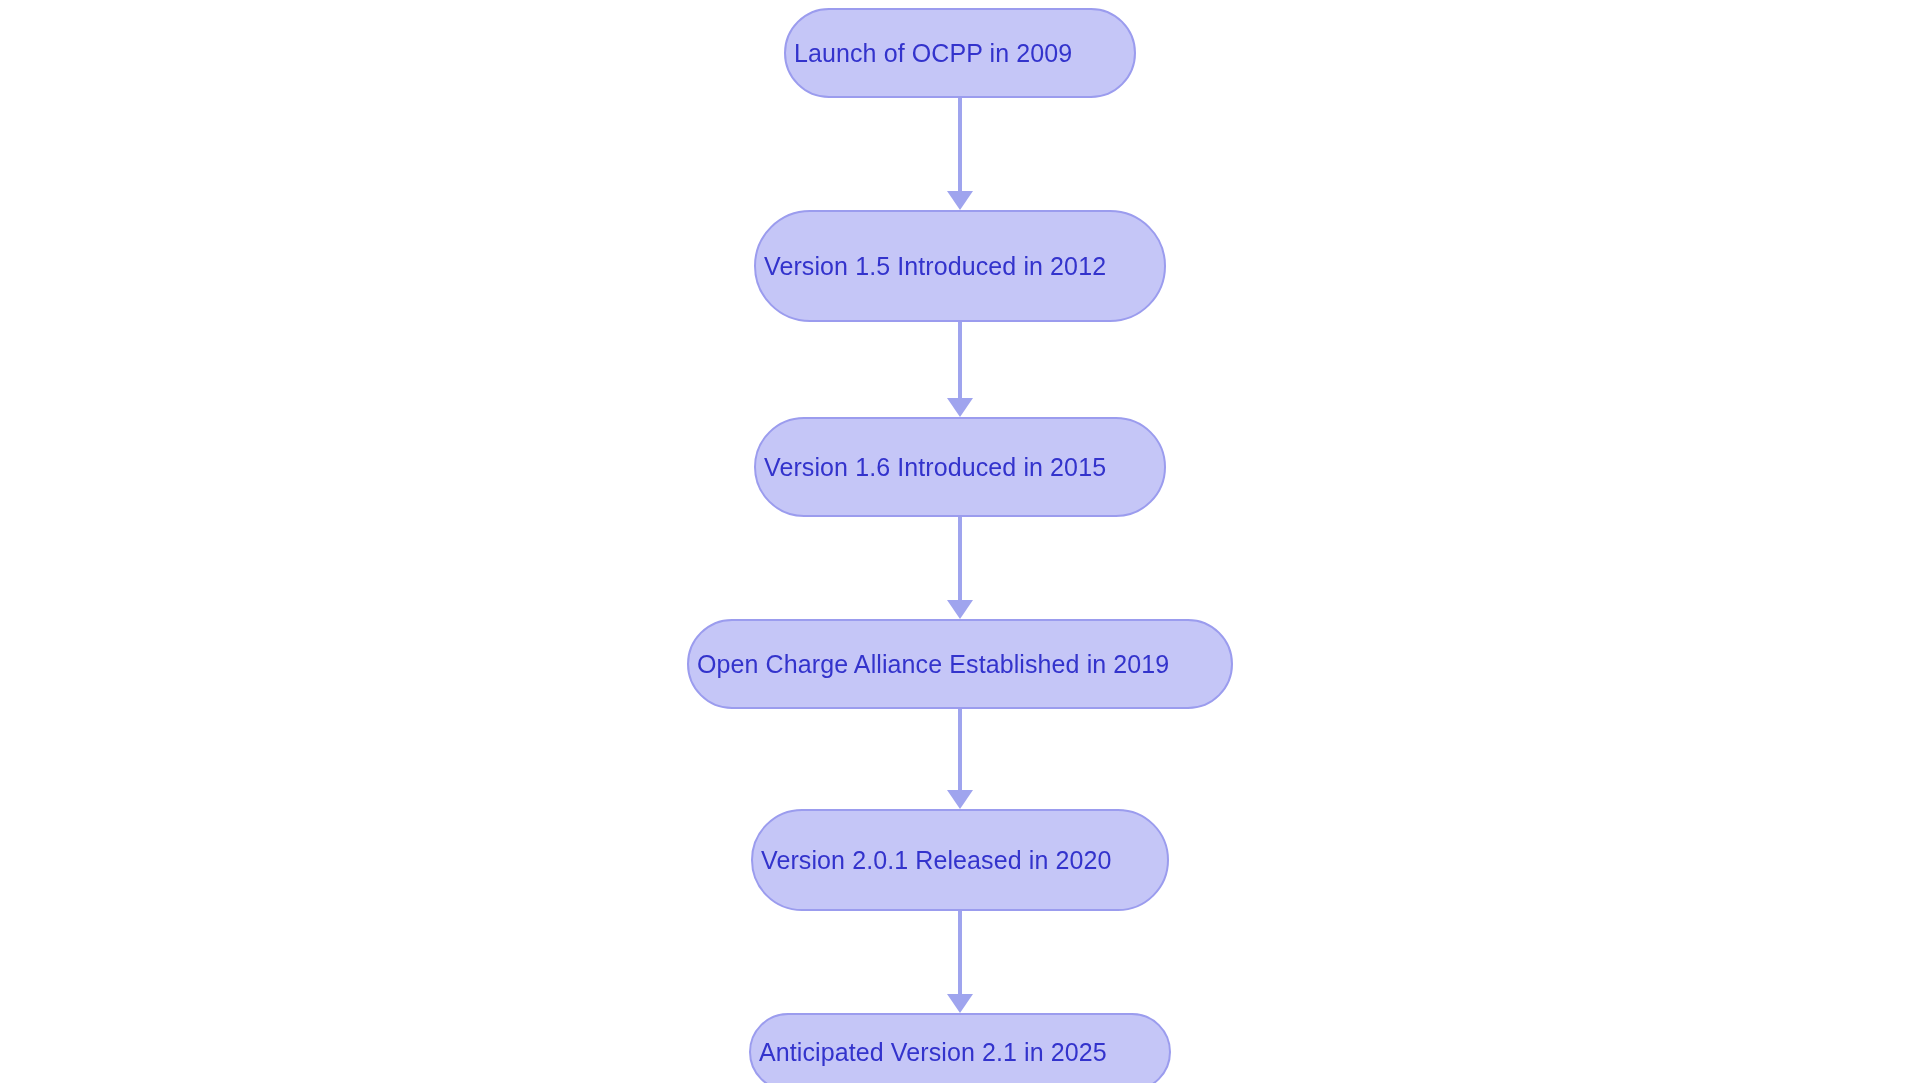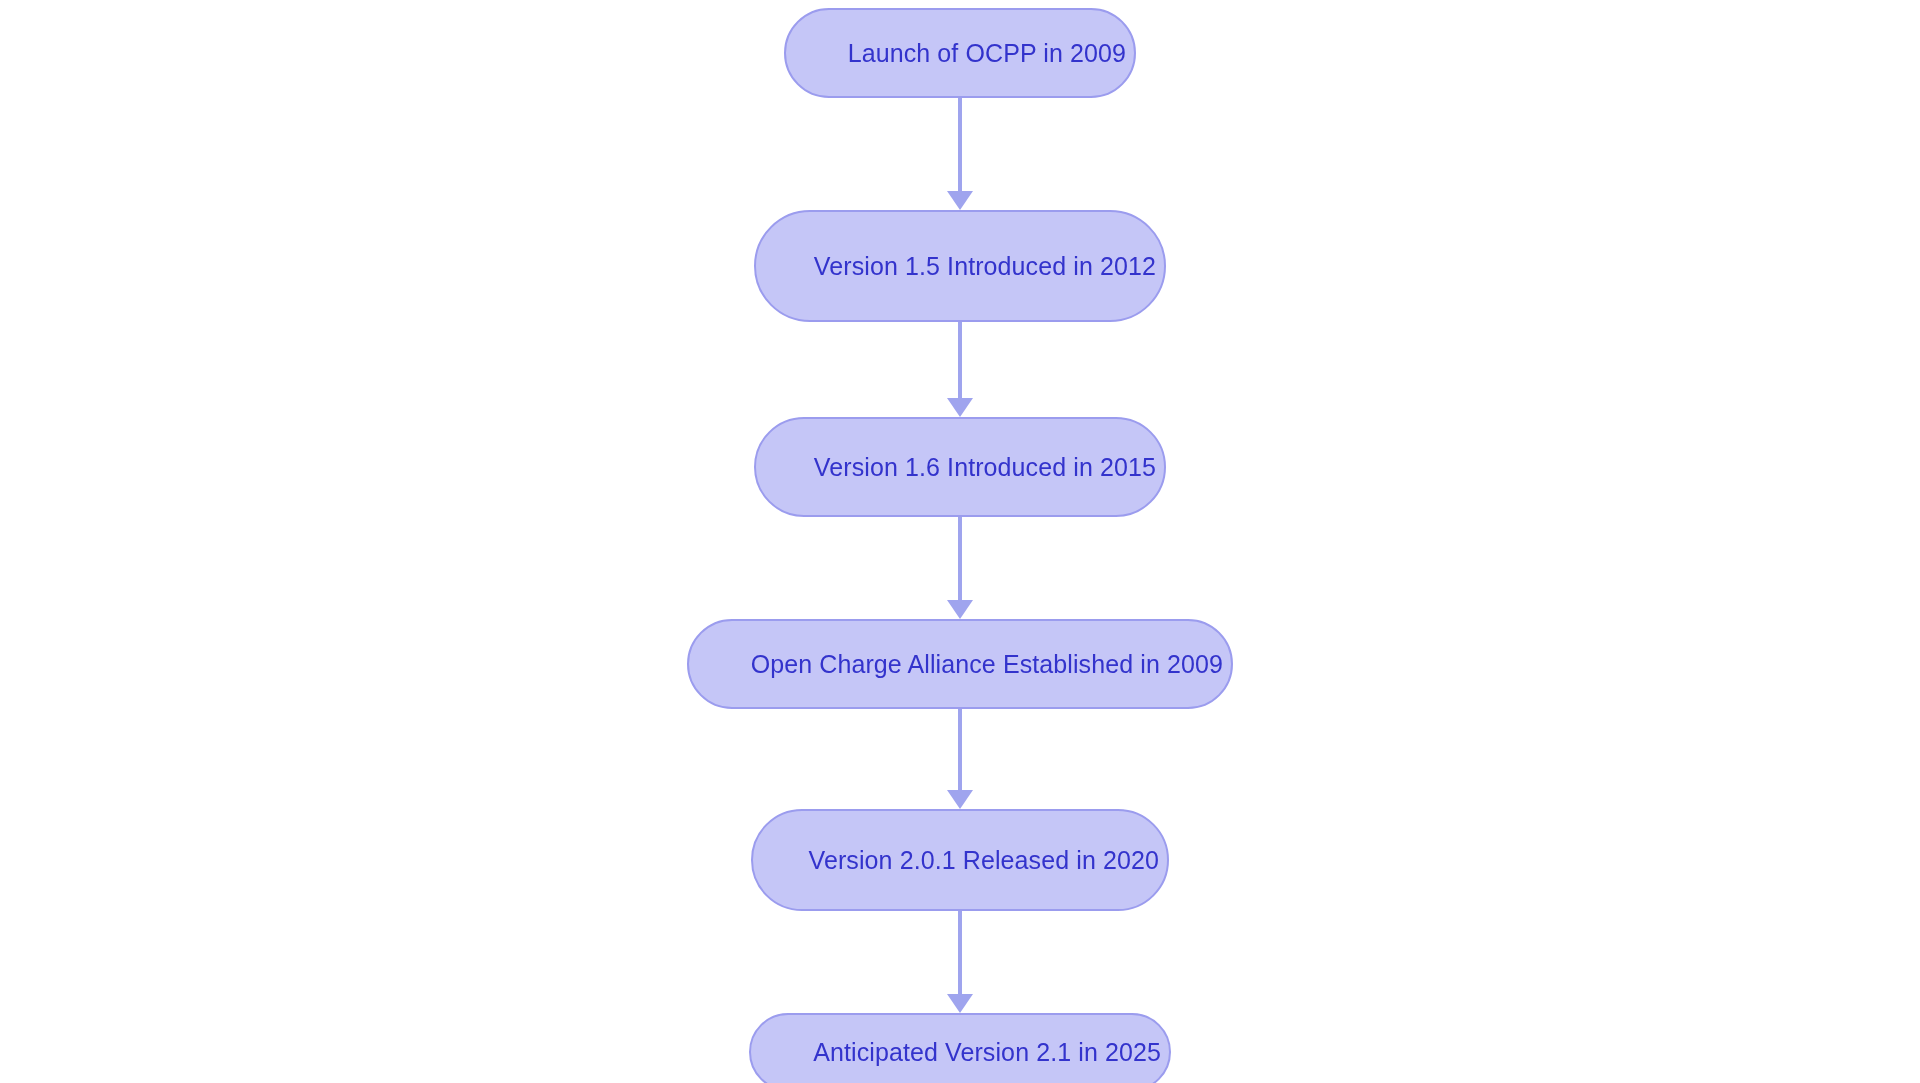--- a/index.html
+++ b/index.html
@@ -30,21 +30,21 @@
     height: 1083px;
     display: flex;
     flex-direction: column;
     align-items: center;
   }
 
   .flow-node {
     box-sizing: border-box;
     display: flex;
     align-items: center;
-    justify-content: flex-end;
+    justify-content: flex-start;
     background: #c5c6f7;
     border: 2px solid #9b9cee;
     border-radius: 999px;
     color: #3333cc;
     font-size: 25px;
     font-weight: 400;
     letter-spacing: 0.1px;
     white-space: nowrap;
     text-align: center;
     line-height: 1.2;
@@ -106,21 +106,21 @@
     <div class="flow-node" id="n3" style="width: 412px; height: 100px;">
       <span class="flow-node-label">Version 1.6 Introduced in 2015</span>
     </div>
 
     <div class="flow-connector" id="c3" style="height: 103px;">
       <div class="connector-line"></div>
       <div class="connector-arrowhead"></div>
     </div>
 
     <div class="flow-node" id="n4" style="width: 546px; height: 90px;">
-      <span class="flow-node-label">Open Charge Alliance Established in 2009</span>
+      <span class="flow-node-label">Open Charge Alliance Established in 2019</span>
     </div>
 
     <div class="flow-connector" id="c4" style="height: 100px;">
       <div class="connector-line"></div>
       <div class="connector-arrowhead"></div>
     </div>
 
     <div class="flow-node" id="n5" style="width: 418px; height: 102px;">
       <span class="flow-node-label">Version 2.0.1 Released in 2020</span>
     </div>

